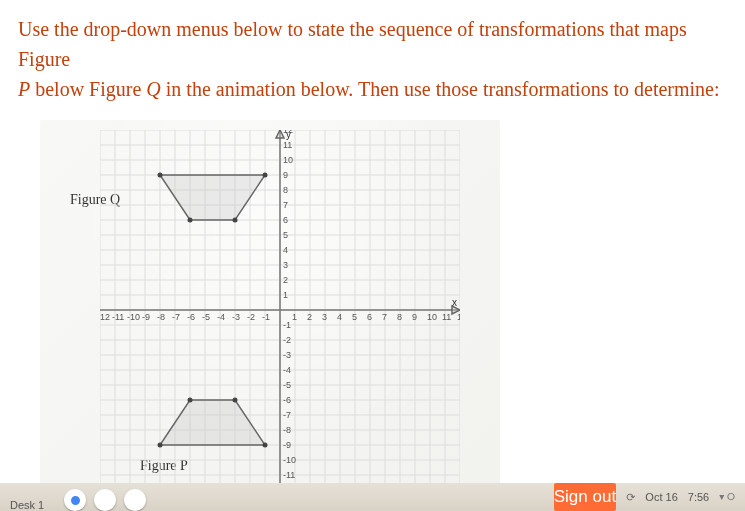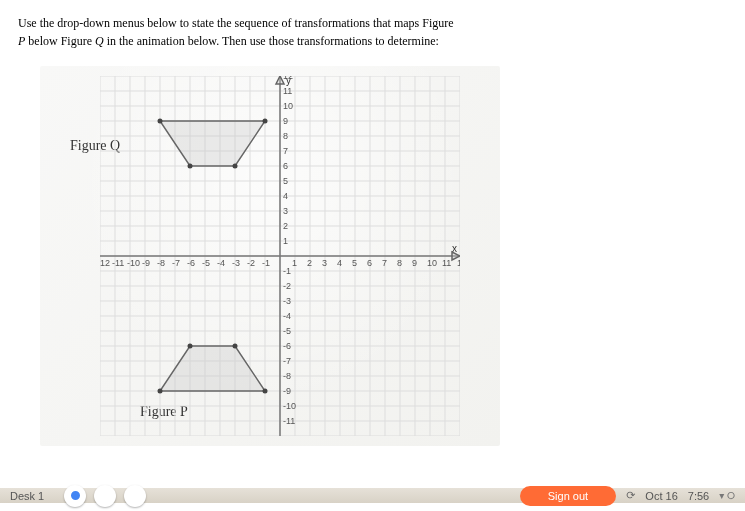--- a/index.html
+++ b/index.html
@@ -1,40 +1,40 @@
 <!DOCTYPE html>
 <html><head>
 <meta charset="utf-8">
 <style>
 *{margin:0;padding:0;box-sizing:border-box}
 body{width:745px;height:511px;font-family:Georgia,'Times New Roman',serif;background:#fff;overflow:hidden;position:relative}
-.question{padding:14px 18px 8px;font-size:12px;line-height:1.5;color:#000000}
+.question{padding:14px 18px 8px;font-size:20px;line-height:1.5;color:#c2410c}
 .question .i{font-style:italic;font-family:'Times New Roman',serif}
 .chart-wrap{position:relative;width:460px;height:380px;margin:8px 0 0 40px;background:linear-gradient(135deg,#f8f8f7,#f2f2ef);border-radius:2px;overflow:hidden}
 .chart-wrap::before{content:"";position:absolute;inset:0;background:radial-gradient(ellipse at 50% 30%,rgba(255,255,255,.7),transparent 60%);pointer-events:none}
 .grid{position:absolute;left:60px;top:10px;width:360px;height:360px}
 .grid line.g{stroke:#ddd;stroke-width:1}
 .grid line.ax{stroke:#777;stroke-width:1.5}
 .grid text{font:9px Arial;fill:#555}
 .grid text.al{font:10px Arial;fill:#333}
 .grid polygon{fill:rgba(200,200,200,.35);stroke:#666;stroke-width:1.5}
 .grid circle{fill:#444}
 .fig-label{position:absolute;font:14px Georgia;color:#333}
 .fq{left:30px;top:72px}
 .fp{left:100px;bottom:26px}
-.taskbar{position:absolute;left:0;right:0;bottom:8px;height:15px;background:linear-gradient(180deg,#e6e1d8,#d8d2c6);display:flex;align-items:center;padding:0 10px;font:11px Arial;color:#555}
+.taskbar{position:absolute;left:0;right:0;bottom:0;height:28px;background:linear-gradient(180deg,#e6e1d8,#d8d2c6);display:flex;align-items:flex-end;padding:0 10px;font:11px Arial;color:#555}
 .tb-label{flex:0 0 auto;margin-right:20px}
 .tb-icons{display:flex;gap:8px;align-items:center}
 .tb-icons span{width:22px;height:22px;border-radius:50%;display:flex;align-items:center;justify-content:center;font-size:12px;background:#fff;box-shadow:0 1px 2px rgba(0,0,0,.3)}
 .ic-chrome{background:conic-gradient(#ea4335 0 120deg,#fbbc05 120deg 240deg,#34a853 240deg 360deg)}
 .ic-chrome::after{content:"";width:9px;height:9px;border-radius:50%;background:#4285f4;border:2px solid #fff}
 .ic-red{background:#d93025;color:#fff}
 .ic-green{background:#0f9d58;color:#fff;border-radius:4px}
 .tb-right{margin-left:auto;display:flex;align-items:center;gap:10px}
-.sign-out{background:#ff6b35;color:#fff;padding:4px 28px;border-radius:10px;font-size:11px}
+.sign-out{background:#ff6b35;color:#fff;padding:4px 0;border-radius:2px;font-size:17px}
 .tb-sys{color:#666}
 .tb-time{color:#555}
 .tb-tray{display:flex;gap:2px;color:#777;font-size:10px}
 .blur{filter:blur(.3px)}
 </style>
 </head>
 <body>
 
 <div class="question">
   <span>Use the drop-down menus below to state the sequence of transformations that maps Figure</span><br>

